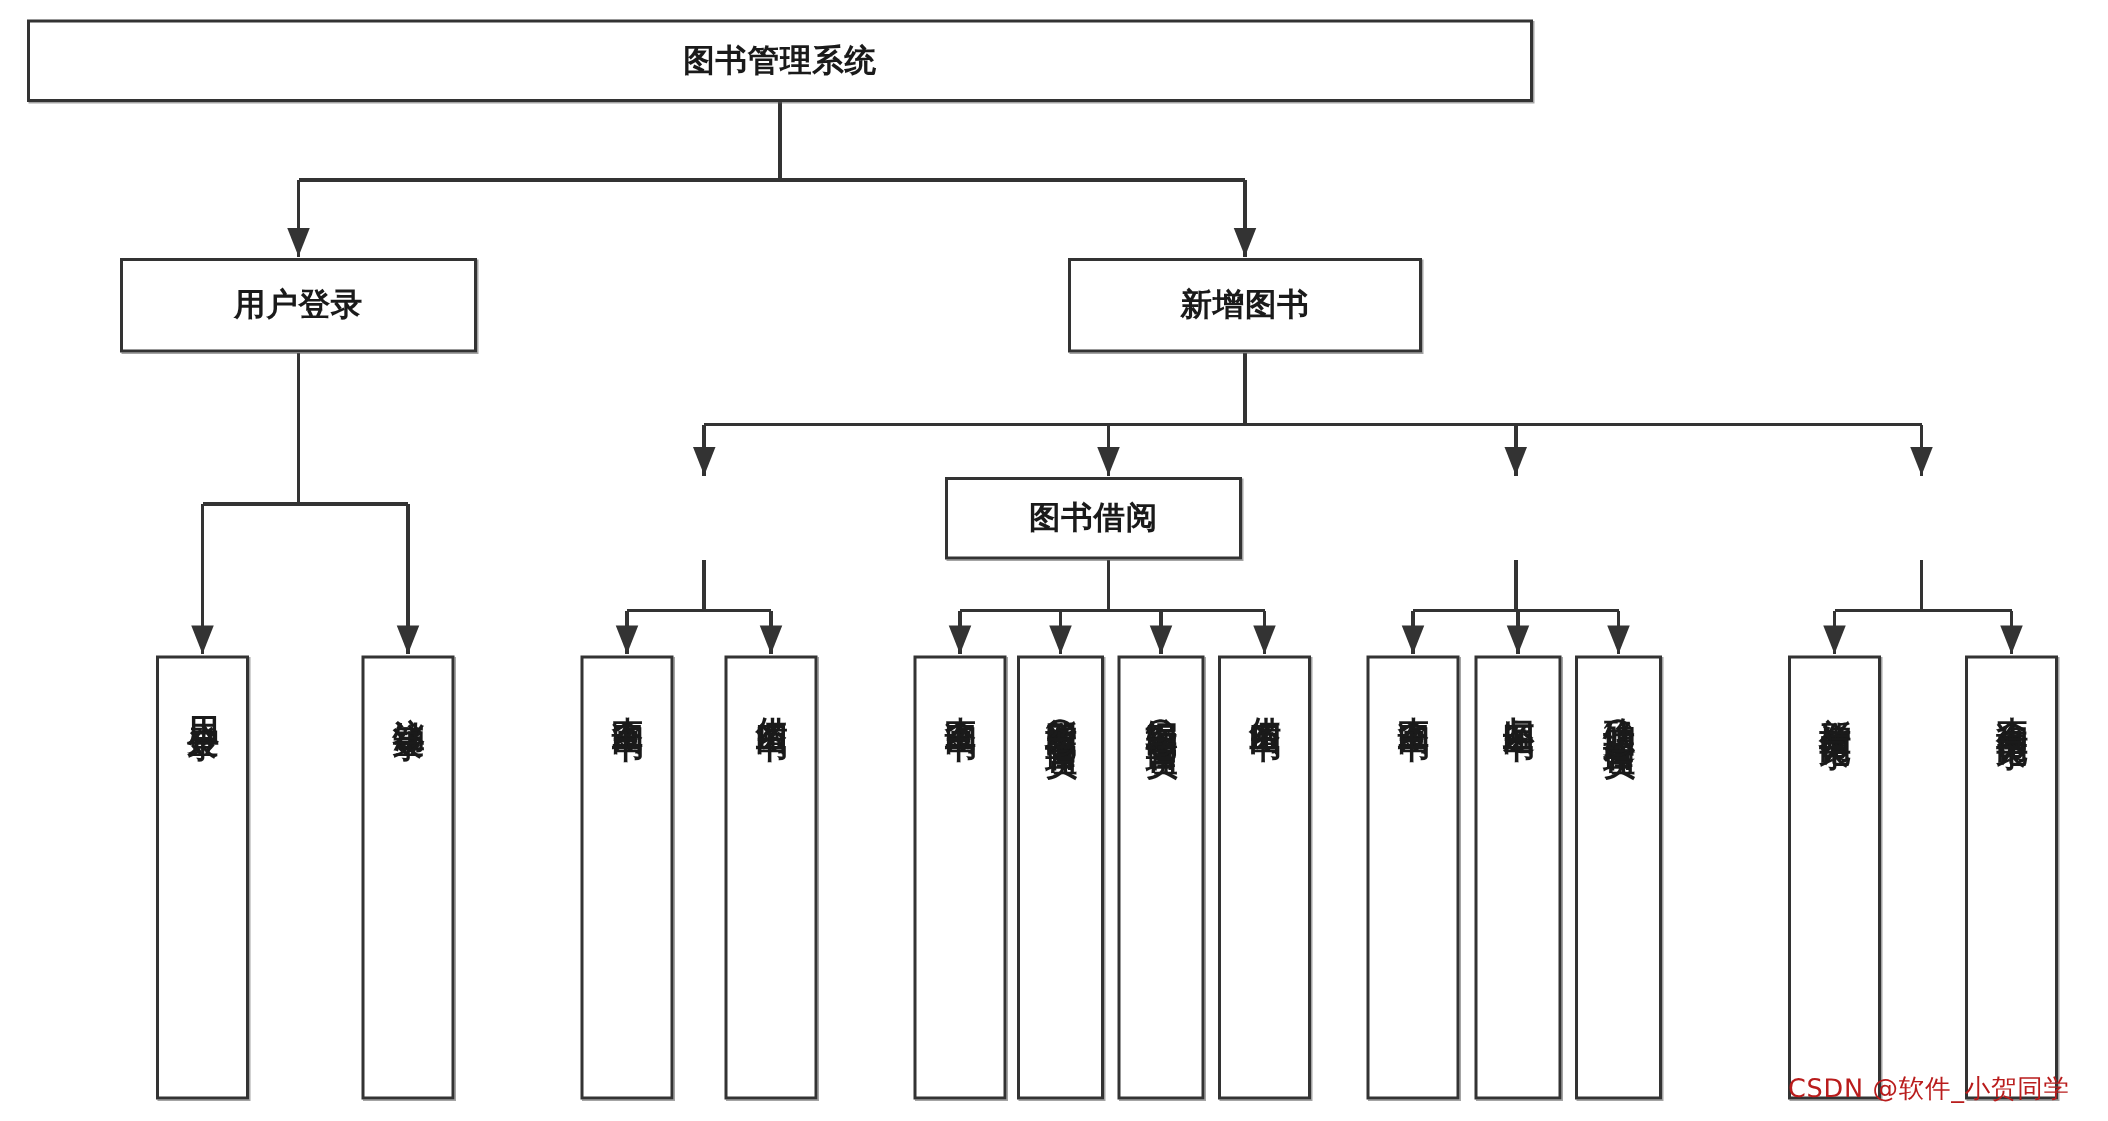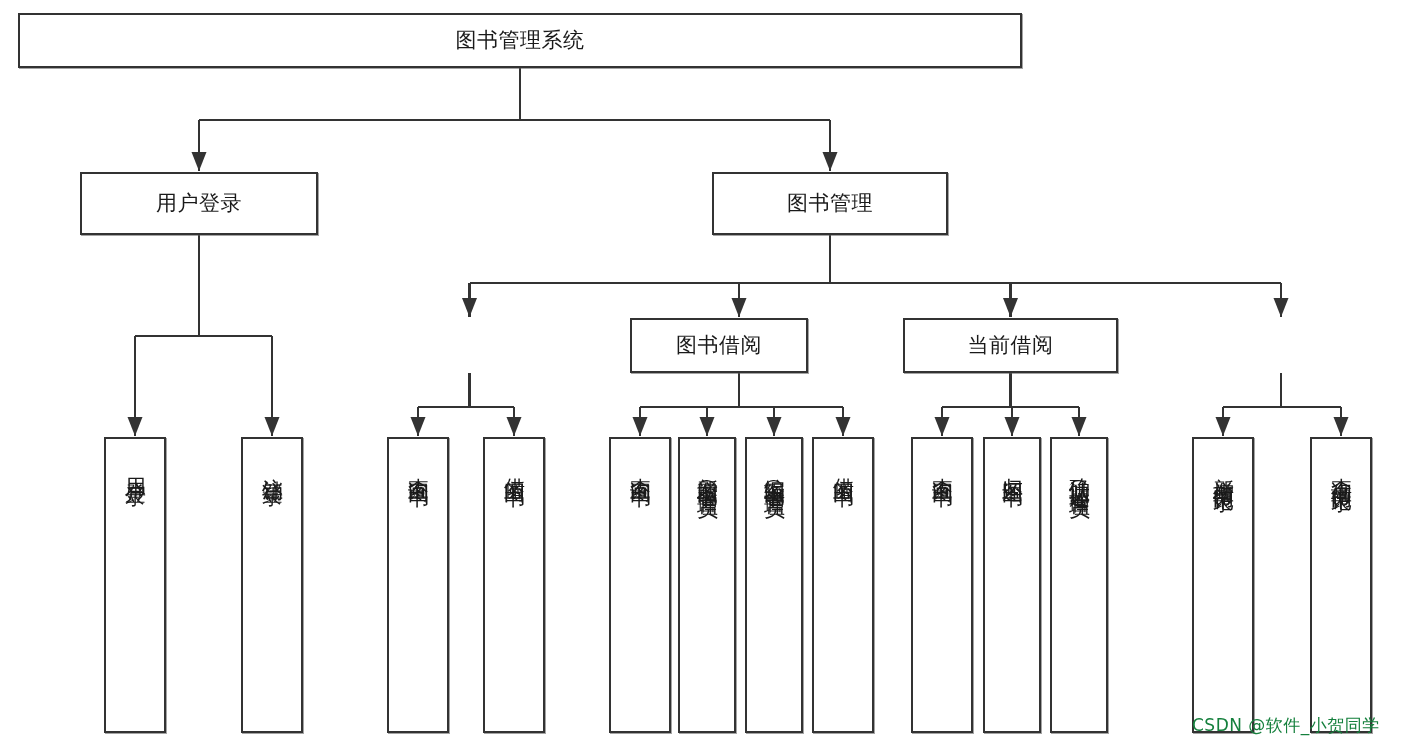--- a/index.html
+++ b/index.html
@@ -33,41 +33,42 @@
     align-items: center;
     justify-content: center;
     color: #1a1a1a;
     box-shadow: 1px 1px 0 0 rgba(90,90,90,0.55);
   }
   .node .lbl {
     display: block;
     text-align: right;
     line-height: 1.18;
     letter-spacing: 0.5px;
+    font-weight: bold;
   }
   .node.horiz .lbl {
     font-size: 21px;
   }
   .node.vert {
     align-items: flex-start;
     padding-top: 22px;
   }
   .node.vert .lbl {
     writing-mode: vertical-rl;
     text-orientation: upright;
     font-size: 21px;
     letter-spacing: 3px;
     line-height: 1.0;
   }
   #watermark {
     position: absolute;
     left: 1192px;
     top: 714px;
     font-size: 17px;
-    color: #15803d;
+    color: #b91c1c;
     white-space: nowrap;
     letter-spacing: 0.5px;
     pointer-events: none;
   }
 </style>
 </head>
 <body>
 
 <div id="canvas">
 
@@ -127,28 +128,25 @@
     </svg>
 
   <div class="node horiz" style="left: 18px; top: 13px; width: 1004px; height: 55px;">
     <span class="lbl">图书管理系统</span>
   </div>
 
   <div class="node horiz" style="left: 80px; top: 172px; width: 238px; height: 63px;">
     <span class="lbl">用户登录</span>
   </div>
   <div class="node horiz" style="left: 712px; top: 172px; width: 236px; height: 63px;">
-    <span class="lbl">图书管理</span>
+    <span class="lbl">新增图书</span>
   </div>
 
-  <div class="node horiz" style="left: 630px; top: 318px; width: 178px; height: 55px;">
+  <div class="node horiz" style="left: 630px; top: 318px; width: 198px; height: 55px;">
     <span class="lbl">图书借阅</span>
-  </div>
-  <div class="node horiz" style="left: 903px; top: 318px; width: 215px; height: 55px;">
-    <span class="lbl">当前借阅</span>
   </div>
 
   <div class="node vert" style="left: 104px; top: 437px; width: 62px; height: 296px;">
     <span class="lbl">用户登录</span>
   </div>
   <div class="node vert" style="left: 241px; top: 437px; width: 62px; height: 296px;">
     <span class="lbl">注销登录</span>
   </div>
 
   <div class="node vert" style="left: 387px; top: 437px; width: 62px; height: 296px;">

